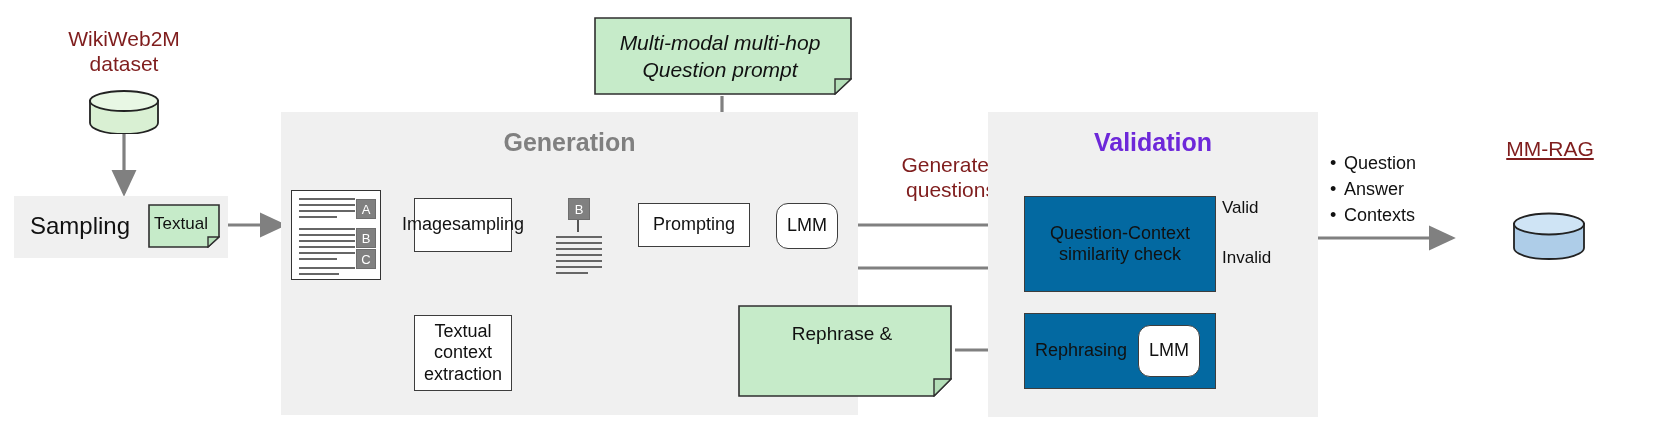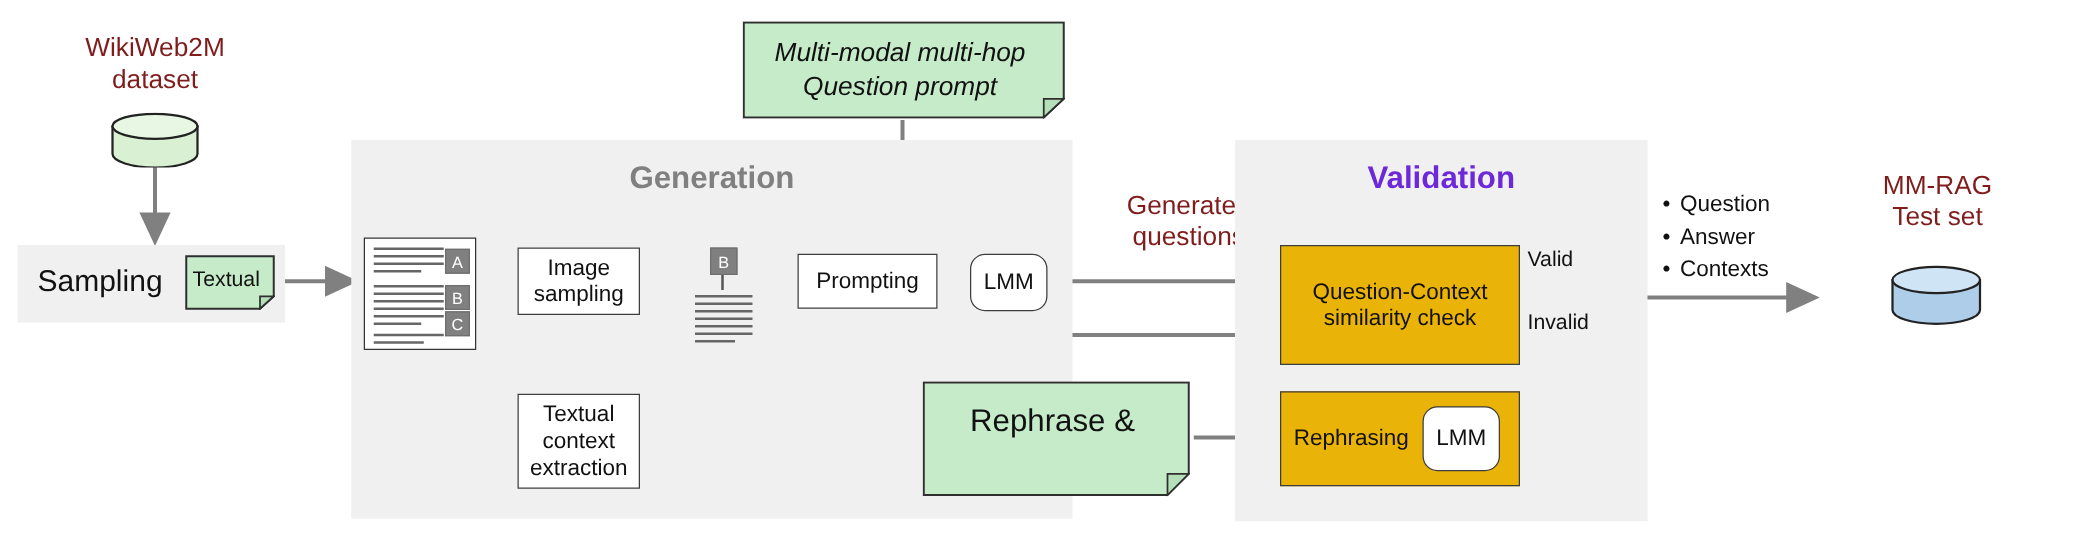--- a/index.html
+++ b/index.html
@@ -10,21 +10,21 @@
 
   
   .panel{background:#f0f0f0;}
   .panel-title{
     position:absolute;width:100%;text-align:center;
     font-size:25px;font-weight:bold;color:#808080;letter-spacing:.2px;
   }
 
   
   .box{
-    border:1.6px solid #3d3d3d;background:#eab308;
+    border:1.6px solid #3d3d3d;background:#0369a1;
     display:flex;align-items:center;justify-content:center;
     text-align:center;font-size:18px;line-height:1.18;color:#111;
   }
   .box.white{background:#ffffff;}
   .box.rounded{border-radius:12px;}
   .note-wrap{position:absolute;}
 
   
   .cyl{position:absolute;}
 
@@ -139,21 +139,21 @@
     <div class="tline" style="left:7px;top:67px;width:38px;"></div>
 
     <div class="tline" style="left:7px;top:76px;width:56px;"></div>
     <div class="tline" style="left:7px;top:82px;width:40px;"></div>
 
     <div class="tagbox" style="left:64px;top:8px;width:18px;height:18px;">A</div>
     <div class="tagbox" style="left:64px;top:37px;width:18px;height:18px;">B</div>
     <div class="tagbox" style="left:64px;top:58px;width:18px;height:18px;">C</div>
   </div>
 
-  <div class="abs box white" style="left:414px;top:198px;width:98px;height:54px;flex-direction:column;">
+  <div class="abs box white" style="left:414px;top:198px;width:98px;height:54px;">
     <div>Image</div>
     <div>sampling</div>
   </div>
 
   <div class="abs" style="left:556px;top:198px;width:46px;height:78px;">
     <div class="tagbox" style="left:12px;top:0px;width:20px;height:20px;font-size:13px;">B</div>
     <div class="stem" style="left:21px;top:22px;height:12px;"></div>
     <div class="tline" style="left:0px;top:38px;width:46px;"></div>
     <div class="tline" style="left:0px;top:44px;width:46px;"></div>
     <div class="tline" style="left:0px;top:50px;width:46px;"></div>
@@ -209,34 +209,33 @@
     </div>
 
   <div class="small-label" style="left:1222px;top:198px;">Valid</div>
   <div class="small-label" style="left:1222px;top:248px;">Invalid</div>
 
   <div class="note-wrap" style="left:738px;top:305px;width:214px;height:92px;">
     <svg width="214" height="92" viewBox="0 0 214 92" style="position:absolute;left:0;top:0;">
       <path d="M1,1 L213,1 L213,74 L196,91 L1,91 z" fill="#c6ebc9" stroke="#2f2f2f" stroke-width="1.6"></path>
       <path d="M213,74 L196,74 L196,91 z" fill="#b4dfb8" stroke="#2f2f2f" stroke-width="1.4"></path>
     </svg>
-    <div class="abs" style="left:0;top:16px;width:208px;text-align:center;font-size:25px;line-height:1.35;">
+    <div class="abs" style="left:0;top:16px;width:208px;text-align:center;font-size:19px;line-height:1.35;">
       <div>Rephrase &amp;</div>
     </div>
   </div>
 
   <div class="bullets" style="left:1330px;top:150px;width:140px;">
     <div><span class="b">•</span><span>Question</span></div>
     <div><span class="b">•</span><span>Answer</span></div>
     <div><span class="b">•</span><span>Contexts</span></div>
   </div>
 
-  <div class="label" style="left:1452px;top:136px;width:196px;">
+  <div class="label" style="left:1452px;top:136px;width:196px;text-decoration:underline;">
     <div>MM-RAG</div>
-    <div>Test set</div>
   </div>
 
   <div class="cyl" style="left:1512px;top:212px;width:74px;height:48px;">
     <svg width="74" height="48" viewBox="0 0 74 48">
       <path d="M2,12 L2,36 a35,11 0 0 0 70,0 L72,12 z" fill="#aecde8" stroke="#222" stroke-width="1.8"></path>
       <ellipse cx="37" cy="12" rx="35" ry="10.5" fill="#cfe4f5" stroke="#222" stroke-width="1.8"></ellipse>
     </svg>
   </div>
 
 </div>

